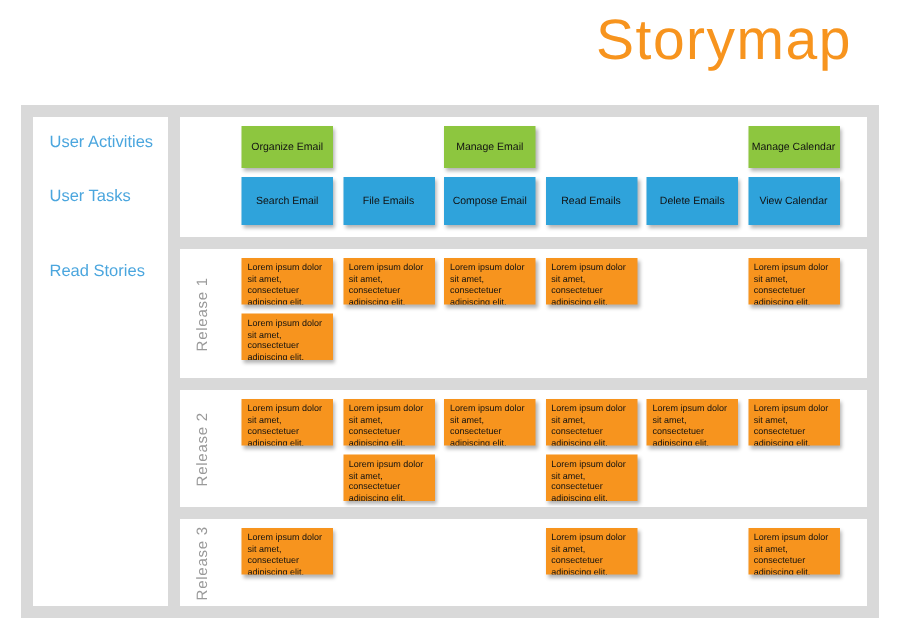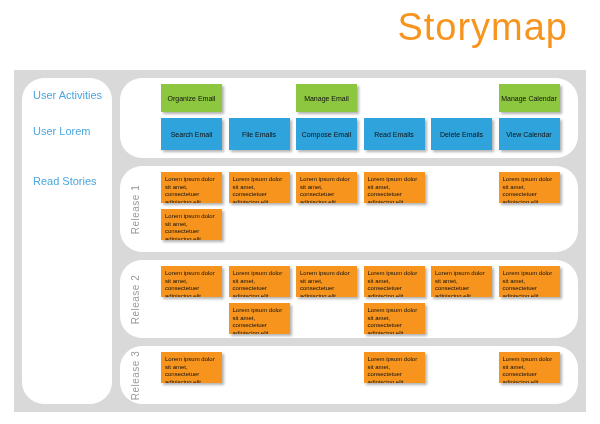--- a/index.html
+++ b/index.html
@@ -9,21 +9,21 @@
   }
   .title{
     position:absolute;left:0;top:6px;width:568px;margin:0;
     text-align:right;font-size:38px;font-weight:400;letter-spacing:1px;
     color:var(--title,#f7941e);
   }
   .board{
     position:absolute;left:14px;top:70px;width:572px;height:342px;
     background:var(--frame,#d9d9d9);
   }
-  .panel{position:absolute;background:#ffffff;border-radius:22px;}
+  .panel{position:absolute;background:#ffffff;}
   .label-panel{left:8px;top:8px;width:90px;height:326px;}
   .top-panel{left:106px;top:8px;width:458px;height:80px;}
   .release-panel-1{left:106px;top:96px;width:458px;height:86px;}
   .release-panel-2{left:106px;top:190px;width:458px;height:78px;}
   .release-panel-3{left:106px;top:276px;width:458px;height:58px;}
   .side-label{
     position:absolute;left:11px;font-size:11px;color:var(--sidebar_text,#4ba6de);
     white-space:nowrap;
   }
   .side-label.activities{top:11px;}
@@ -56,21 +56,21 @@
 </style>
 </head>
 <body style="--title: #f7941e; --green: #8dc63f; --blue: #2fa3db; --orange: #f7941e; --sidebar_text: #4ba6de; --release_text: #9a9a9a; --frame: #d9d9d9;">
 
 <h1 class="title">Storymap</h1>
 
 <div class="board">
 
   <div class="panel label-panel">
     <div class="side-label activities">User Activities</div>
-    <div class="side-label tasks">User Lorem</div>
+    <div class="side-label tasks">User Tasks</div>
     <div class="side-label stories">Read Stories</div>
   </div>
 
   <div class="panel top-panel">
     <div id="activities-row">
         <div class="box activity" style="left: 41px; top: 6px;">Organize Email</div>
         <div class="box activity" style="left: 176px; top: 6px;">Manage Email</div>
         <div class="box activity" style="left: 378.5px; top: 6px;">Manage Calendar</div>
       </div>
     <div id="tasks-row">

